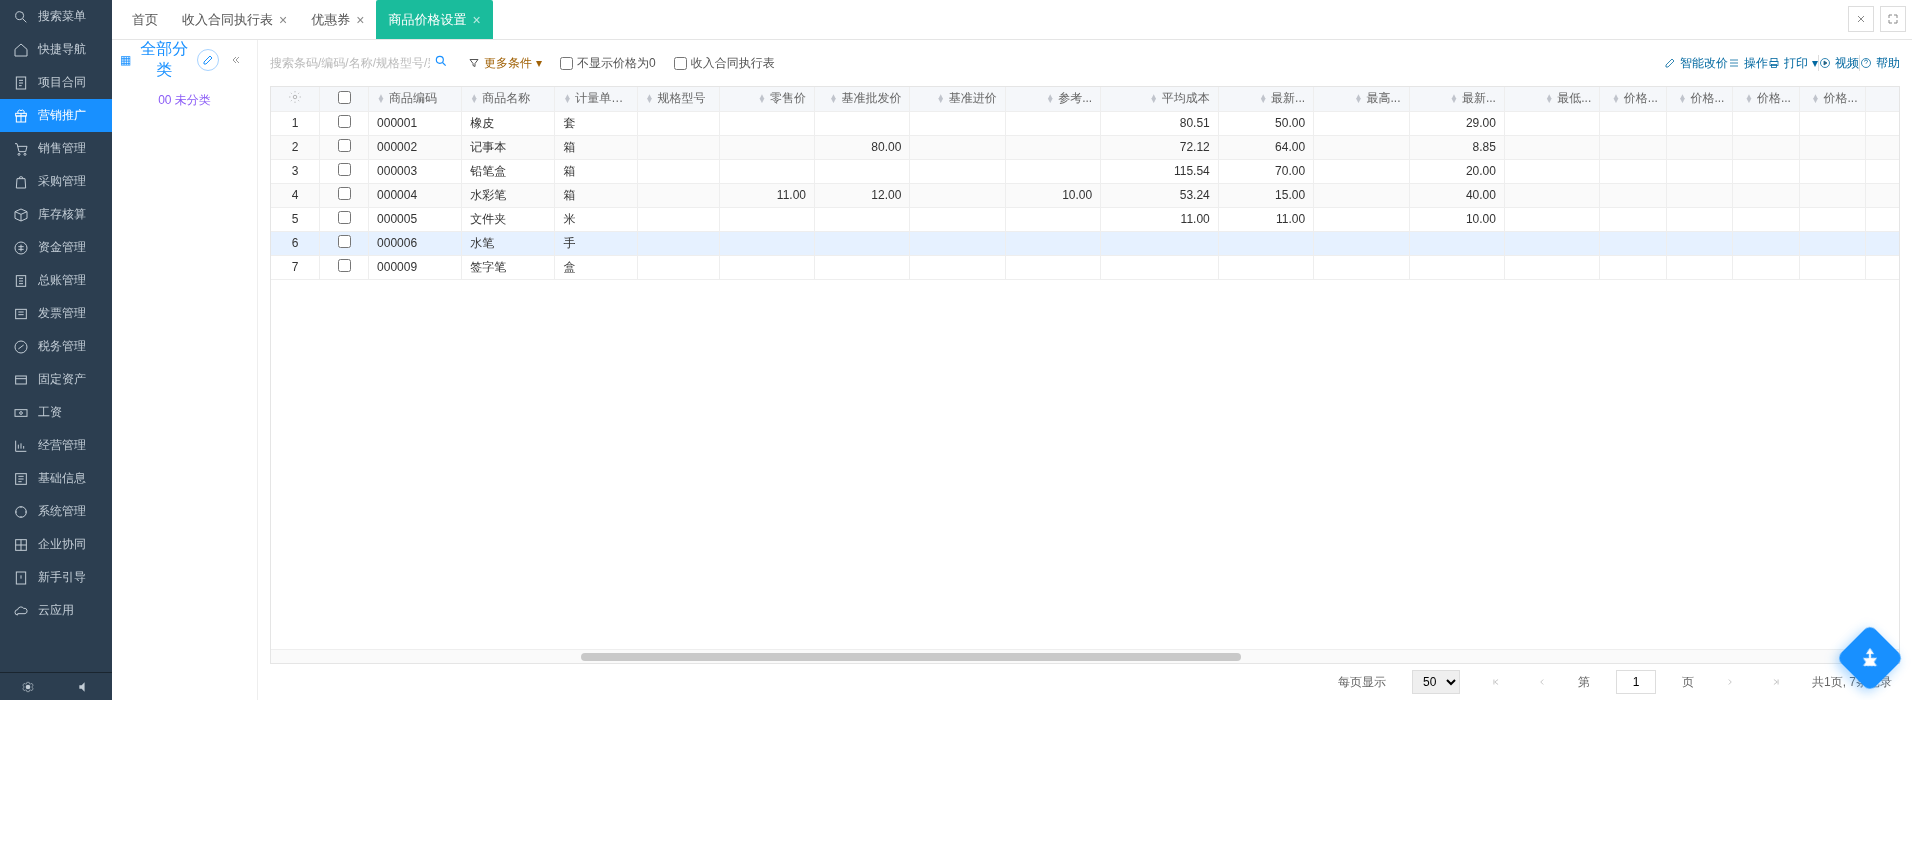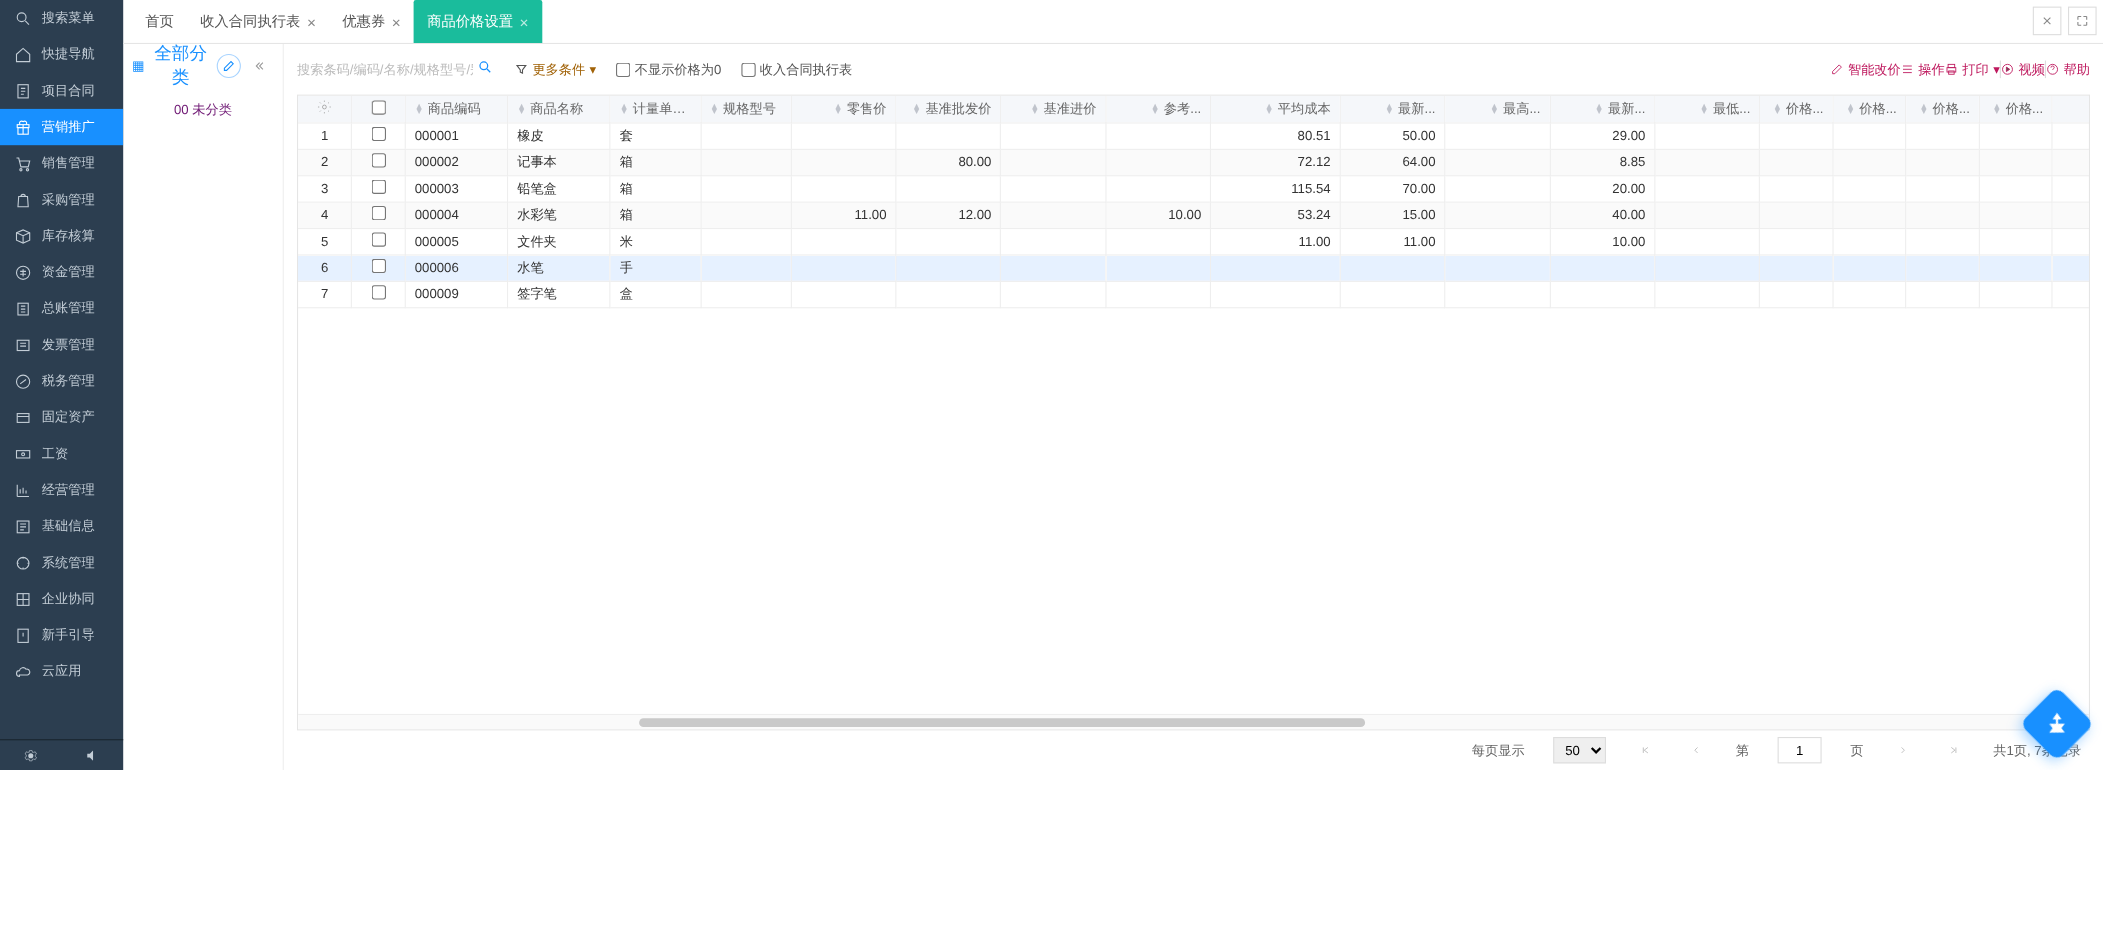--- a/index.html
+++ b/index.html
@@ -33,35 +33,35 @@
     .content { flex: 1; display: flex; min-height: 0; }
 
     
     .cat-panel { width: 146px; border-right: 1px solid #eee; display: flex; flex-direction: column; }
     .cat-header { height: 40px; display: flex; align-items: center; padding: 0 8px; gap: 8px; color: #1890ff; }
     .cat-header .grid-icon { color: #1890ff; }
     .cat-title { font-size: 16px; flex: 1; text-align: center; }
     .icon-btn { width: 22px; height: 22px; display: inline-flex; align-items: center; justify-content: center; cursor: pointer; color: #1890ff; border-radius: 50%; }
     .icon-btn.circled { border: 1px solid #a7d3ff; }
     .cat-tree { padding: 8px 16px; }
-    .cat-node { padding: 4px 0; font-size: 12px; color: #701a75; text-align: center; }
+    .cat-node { padding: 4px 0; font-size: 12px; color: #8b5cf6; text-align: center; }
 
     
     .right-area { flex: 1; display: flex; flex-direction: column; min-width: 0; padding: 0 12px; }
 
     
     .toolbar { height: 46px; display: flex; align-items: center; gap: 18px; }
     .search-box { display: flex; align-items: center; gap: 4px; width: 180px; border-bottom: 1px solid transparent; }
     .search-box input { border: none; outline: none; width: 160px; padding: 4px 0; font-size: 12px; color: #333; }
     .search-box input::placeholder { color: #bbb; }
     .search-box .search-icon { color: #1890ff; cursor: pointer; }
     .more-cond { display: inline-flex; align-items: center; gap: 4px; cursor: pointer; color: #a16207; }
     .cbx { display: inline-flex; align-items: center; gap: 4px; color: #555; }
     .cbx input { width: 13px; height: 13px; }
-    .toolbar-right { margin-left: auto; display: flex; align-items: center; color: #be185d; }
+    .toolbar-right { margin-left: auto; display: flex; align-items: center; color: #0369a1; }
     .link-btn { display: inline-flex; align-items: center; gap: 4px; cursor: pointer; }
     .link-btn svg { width: 12px; height: 12px; stroke: currentColor; fill: none; stroke-width: 1.6; }
     .divider-v { width: 1px; height: 16px; background: #ddd; }
 
     
     .table-wrap { flex: 1; border: 1px solid #e5e5e5; overflow: hidden; position: relative; display: flex; flex-direction: column; }
     .table-scroll { flex: 1; overflow-x: auto; overflow-y: auto; }
     table { border-collapse: collapse; table-layout: fixed; width: 1640px; }
     th, td { border-right: 1px solid #eee; border-bottom: 1px solid #eee; padding: 0 8px; height: 24px; font-size: 12px; text-align: left; white-space: nowrap; overflow: hidden; text-overflow: ellipsis; }
     th { background: #f5f7fa; color: #666; font-weight: normal; position: sticky; top: 0; }

